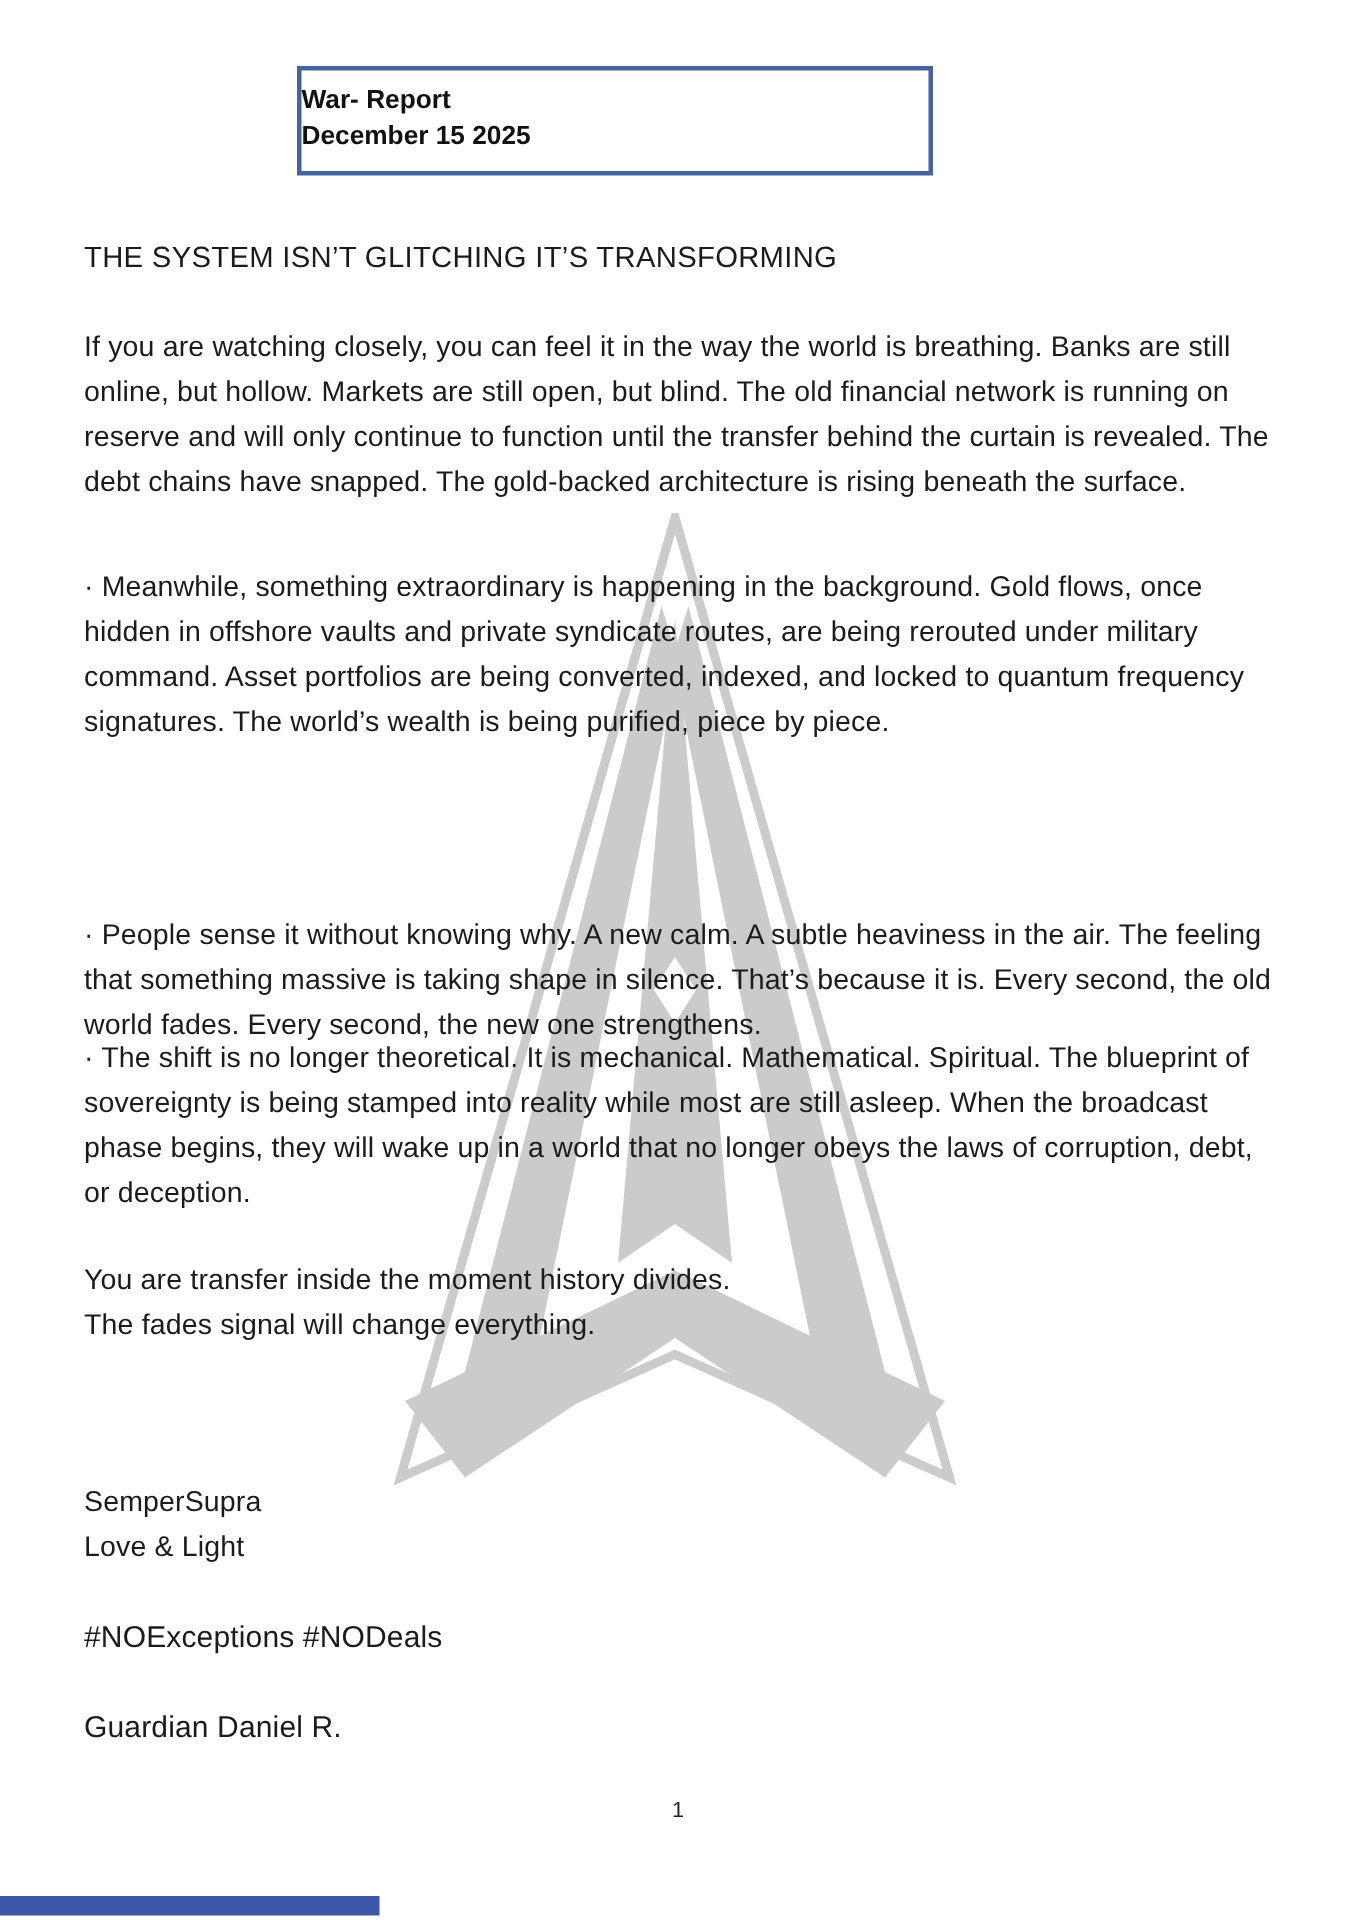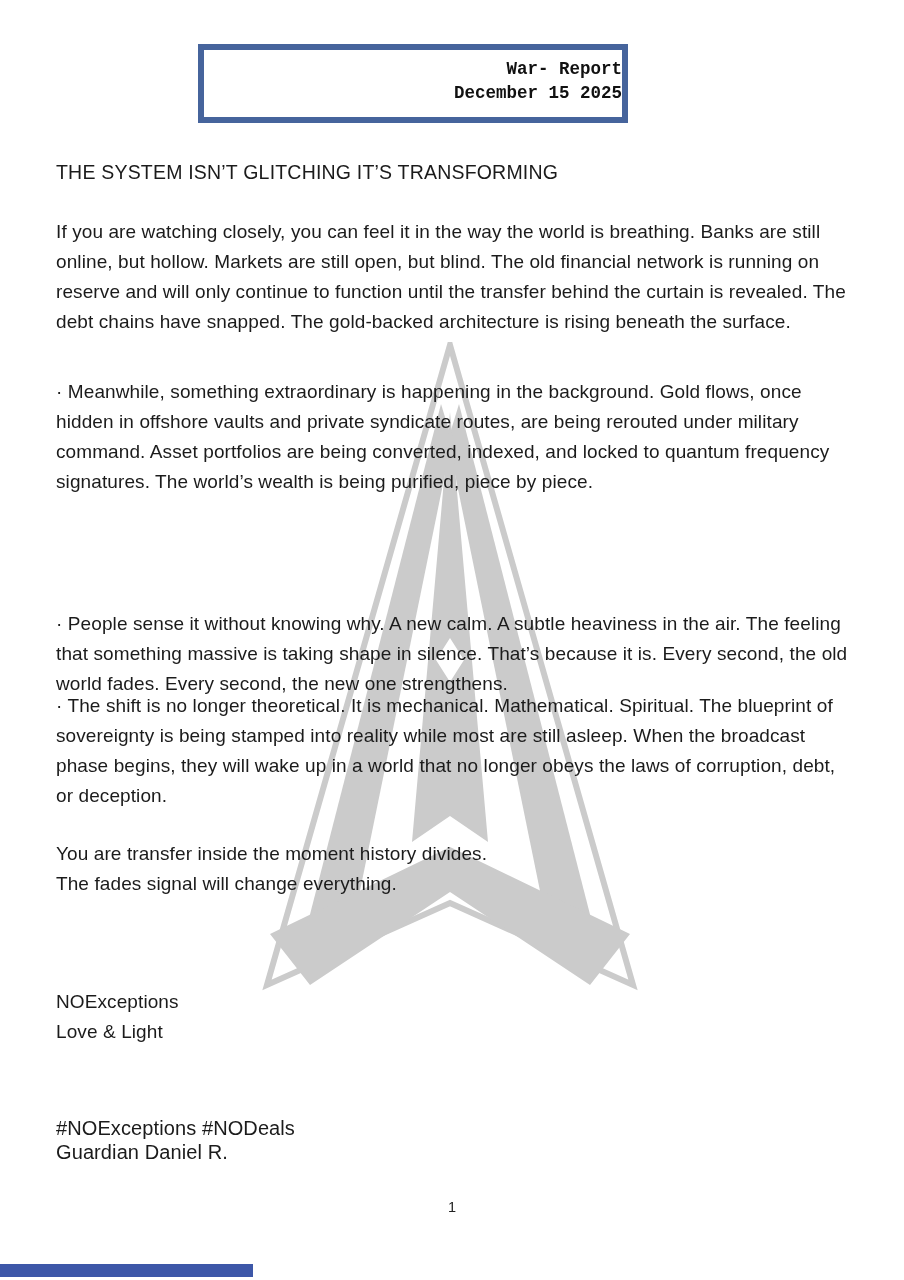--- a/index.html
+++ b/index.html
@@ -10,25 +10,24 @@
     overflow: hidden;
     font-family: "Liberation Sans", "DejaVu Sans", sans-serif;
     color: #1b1b1b;
   }
   .page { position: absolute; inset: 0; }
 
   .header-box {
     position: absolute;
     left: 198px; top: 44px;
     width: 418px; height: 60px;
-    border: 6px solid #0369a1;
-    text-align: right;
+    border: 3px solid #0369a1;
+    text-align: left;
     padding-top: 7px;
     box-sizing: content-box;
-    font-family: Liberation Mono, monospace;
   }
   .header-box .hline {
     font-weight: bold;
     font-size: 17.5px;
     line-height: 24px;
     color: #111111;
   }
 
   .doc-heading {
     position: absolute;
@@ -46,21 +45,21 @@
     font-size: 19px;
     line-height: 30px;
     letter-spacing: 0.1px;
   }
   .p1 { top: 217px; }
   .p2 { top: 377px; }
   .p3 { top: 573px; margin-top: 36px; }
   .p4 { top: 691px; }
   .p5 { top: 839px; }
   .sig { top: 987px; }
-  .tags { top: 1077px; font-size: 20px; margin-top: 36px; }
+  .tags { top: 1077px; font-size: 20px; }
   .author { top: 1137px; font-size: 20px; }
 
   .page-number {
     position: absolute;
     left: 0; top: 1199px;
     width: 100%;
     text-align: center;
     font-size: 14.5px;
     color: #222222;
   }
@@ -118,21 +117,21 @@
     <div class="para p3">· People sense it without knowing why. A new calm. A subtle heaviness in the air. The feeling that something massive is taking shape in silence. That’s because it is. Every second, the old world fades. Every second, the new one strengthens.</div>
 
     <div class="para p4">· The shift is no longer theoretical. It is mechanical. Mathematical. Spiritual. The blueprint of sovereignty is being stamped into reality while most are still asleep. When the broadcast phase begins, they will wake up in a world that no longer obeys the laws of corruption, debt, or deception.</div>
 
     <div class="para p5">
       <div>You are transfer inside the moment history divides.</div>
       <div>The fades signal will change everything.</div>
     </div>
 
     <div class="para sig">
-      <div>NOExceptions</div>
+      <div>SemperSupra</div>
       <div>Love &amp; Light</div>
     </div>
 
     <div class="para tags">#NOExceptions #NODeals</div>
 
     <div class="para author">Guardian Daniel R.</div>
 
     <div class="page-number">1</div>
   </div>
 

